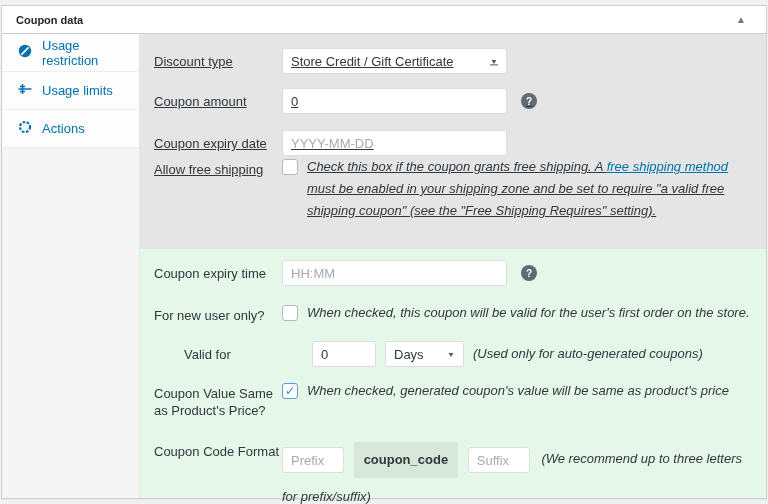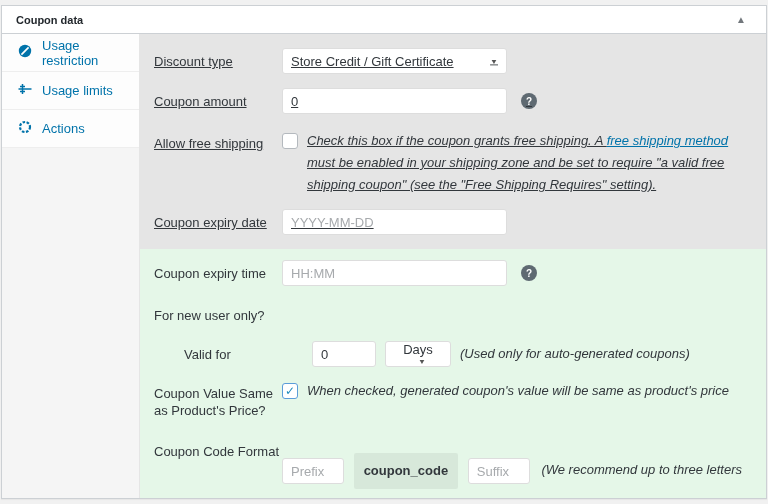--- a/index.html
+++ b/index.html
@@ -56,21 +56,21 @@
   }
   .txt-input::placeholder { color:#a7aaad; opacity:1; }
   .txt-input.small { width:64px; }
   .txt-input.tiny { width:62px; }
 
   .select {
     height:26px; width:225px; border:1px solid #ddd; border-radius:3px; background:#fff;
     display:inline-flex; align-items:center; justify-content:space-between;
     padding:0 8px; cursor:pointer; color:#32373c;
   }
-  .select.small { width:66px;flex-direction:column; }
+  .select.small { width:79px; }
   .select .caret { font-size:8px; color:#555; margin-left:8px; transform:scaleY(.85); }
 
   .help-icon {
     width:16px; height:16px; border-radius:50%; background:#5f6a72; color:#fff;
     font-size:10px; font-weight:bold; display:inline-flex; align-items:center; justify-content:center;
     margin:5px 0 0 14px; cursor:pointer; flex-shrink:0;
   }
 
   .checkbox {
     width:16px; height:16px; border:1px solid #b4b9be; border-radius:3px; background:#fff;
@@ -92,21 +92,21 @@
   .row-newuser    { margin-bottom:17px; }
   .row-validfor   { margin-bottom:13px;margin-left:30px; }
   .row-samevalue  { margin-bottom:19px; }
 
   .inline-fields { display:flex; align-items:flex-start; gap:9px; }
 
   .codeformat-area { width:470px; line-height:30px; }
   .codeformat-area .txt-input { vertical-align:middle; }
   .code-chip {
     display:inline-block; vertical-align:middle;
-    background:rgba(0,0,0,0.06); padding:3px 10px; margin:15px 6px;
+    background:rgba(0,0,0,0.06); padding:3px 10px; margin:4px 6px;
     font-weight:600; color:#32373c; border-radius:2px;
   }
   .codeformat-area .note { margin-left:8px; line-height:30px; }
 </style>
 </head>
 <body>
 
 <div class="panel">
   <div class="panel-header">
     <span class="panel-title">Coupon data</span>
@@ -161,49 +161,53 @@
         </div>
 
         <div class="form-row row-amount">
           <label>Coupon amount</label>
           <div class="field-area">
             <input class="txt-input" type="text" value="0" style="">
             <span class="help-icon">?</span>
           </div>
         </div>
 
+        <div class="form-row">
+          <label>Coupon expiry date</label>
+          <div class="field-area">
+            <input class="txt-input" type="text" placeholder="YYYY-MM-DD" style="">
+          </div>
+        </div>
+
         <div class="form-row row-shipping">
           <label>Allow free shipping</label>
           <div class="field-area">
             <span class="checkbox"></span>
             <span class="desc"><span>Check this box if the coupon grants free shipping. A </span><a class="link">free shipping method</a><span> must be enabled in your shipping zone and be set to require "a valid free shipping coupon" (see the "Free Shipping Requires" setting).</span></span>
           </div>
         </div>
 
-        <div class="form-row">
-          <label>Coupon expiry date</label>
-          <div class="field-area">
-            <input class="txt-input" type="text" placeholder="YYYY-MM-DD" style="">
-          </div>
-        </div>
-
       </div>
 
       <div class="section-green">
 
         <div class="form-row row-exptime">
           <label>Coupon expiry time</label>
           <div class="field-area">
             <input class="txt-input" type="text" placeholder="HH:MM" style="">
             <span class="help-icon">?</span>
           </div>
         </div>
 
         <div class="form-row row-newuser">
           <label>For new user only?</label>
+          <div class="field-area">
+            <span class="checkbox"></span>
+            <span class="desc" style="max-width:444px;">When checked, this coupon will be valid for the user's first order on the store.</span>
+          </div>
         </div>
 
         <div class="form-row row-validfor">
           <label>Valid for</label>
           <div class="field-area inline-fields">
             <input class="txt-input small" type="text" value="0" style="">
             <div class="select small">
               <span>Days</span>
               <span class="caret">▼</span>
             </div>

